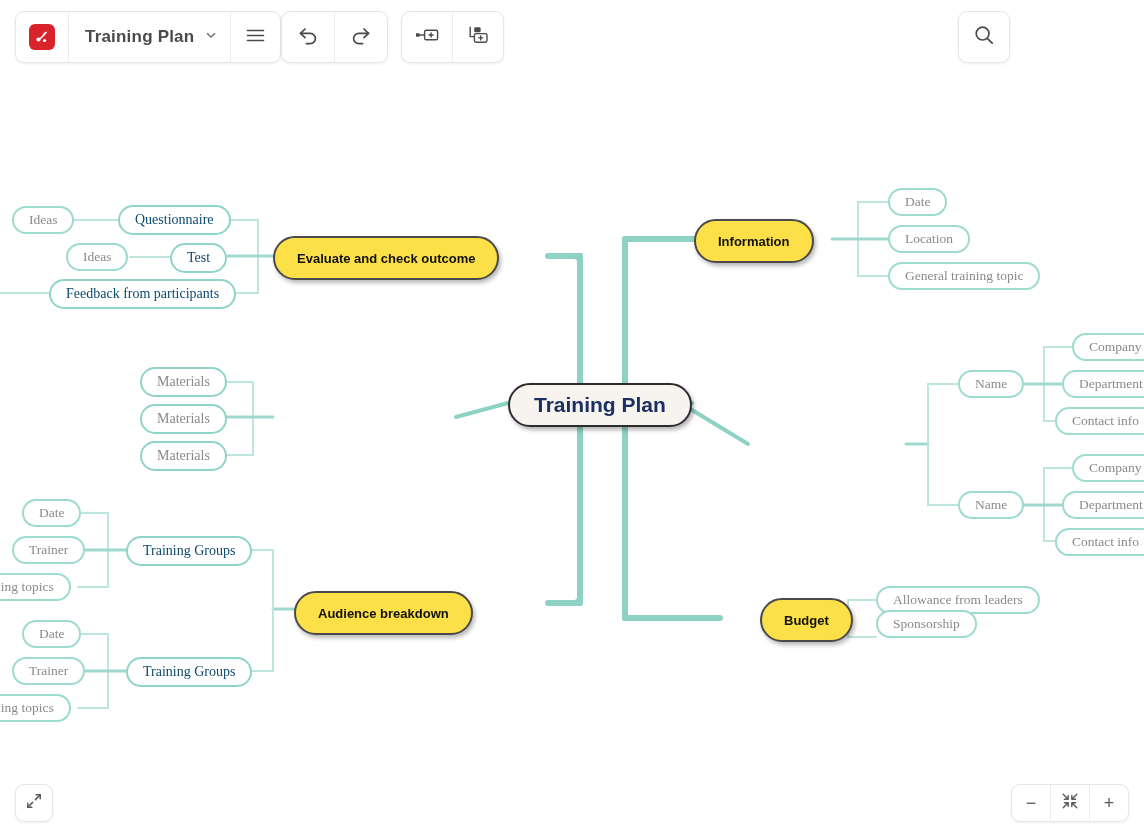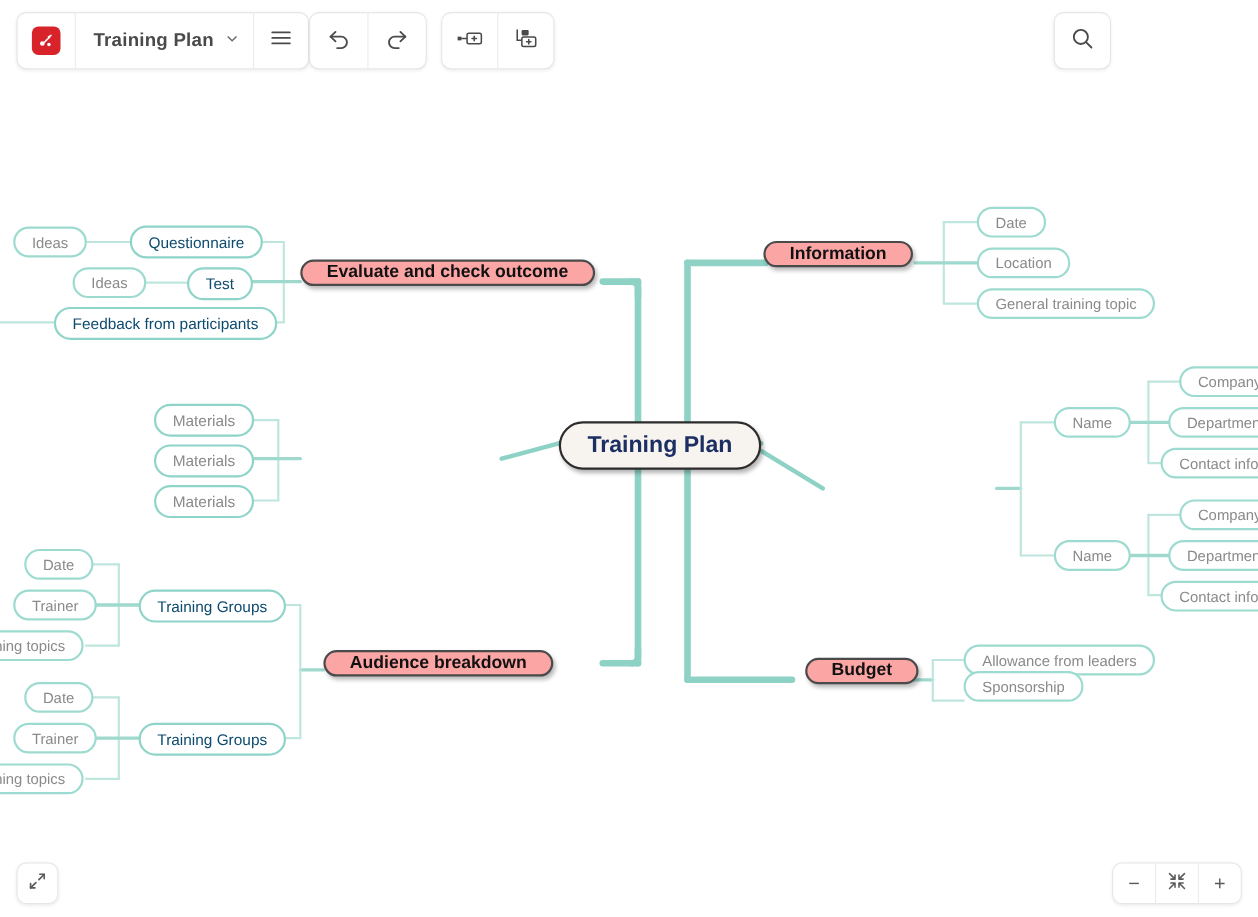--- a/index.html
+++ b/index.html
@@ -54,28 +54,28 @@
     position: absolute; display: flex; align-items: center; justify-content: center;
     white-space: nowrap; z-index: 20;
   }
   .node-root {
     background: #f7f3ee; border: 2px solid #2c2c2c; border-radius: 26px;
     color: #1b2f63; font-size: 21px; font-weight: bold;
     box-shadow: 2px 3px 4px rgba(0,0,0,.30);
     height: 44px; padding: 0 24px;
   }
   .node-main {
-    background: #fca5a5; border: 2px solid #4a4a4a; border-radius: 22px;
-    color: #111111; font-size: 16px; font-weight: bold;
+    background: #fde047; border: 2px solid #4a4a4a; border-radius: 22px;
+    color: #111111; font-size: 13px; font-weight: bold;
     box-shadow: 2px 3px 4px rgba(0,0,0,.28);
-    height: 24px; padding: 0 22px;
+    height: 44px; padding: 0 22px;
   }
   .node-sub {
     background: #ffffff; border: 2px solid #8fd4c8; border-radius: 16px;
-    color: #8a8a8a; font-size: 14px; height: 30px; padding: 0 15px;
+    color: #8a8a8a; font-size: 14px; height: 30px; padding: 0 15px; font-family: Liberation Serif, serif;
   }
   .node-sub.lvl3 { border-color: #9ddbd0; font-size: 13.5px; height: 28px; border-radius: 15px; }
   .node-sub.filled { color: #0c4a6e; }
 
   
   .corner {
     position: absolute; background: #fff; border: 1px solid #e6e6e6; border-radius: 9px;
     box-shadow: 0 1px 3px rgba(0,0,0,.07); z-index: 40;
     display: flex; align-items: center;
   }
@@ -266,21 +266,21 @@
     <div class="node node-sub lvl3" style="left:1072px; top:454px;">
       <span>Company</span>
     </div>
     <div class="node node-sub lvl3" style="left:1062px; top:491px;">
       <span>Department</span>
     </div>
     <div class="node node-sub lvl3" style="left:1055px; top:528px;">
       <span>Contact info</span>
     </div>
 
-    <div class="node node-main" style="left:732px; top:598px;text-align:center;">
+    <div class="node node-main" style="left:760px; top:598px;text-align:center;">
       <span>Budget</span>
     </div>
     <div class="node node-sub lvl3" style="left:876px; top:586px;">
       <span>Allowance from leaders</span>
     </div>
     <div class="node node-sub lvl3" style="left:876px; top:610px;">
       <span>Sponsorship</span>
     </div>
   </div>
 

